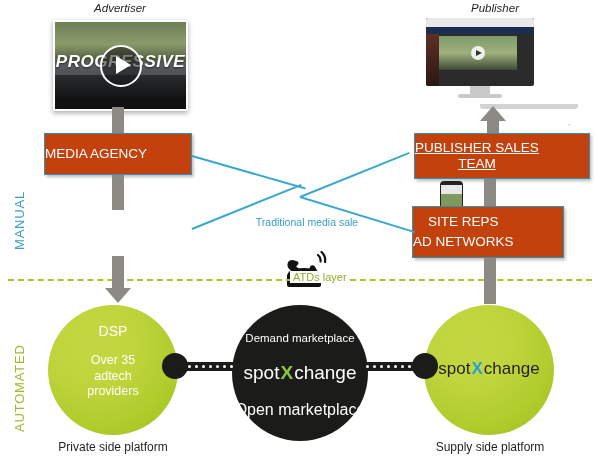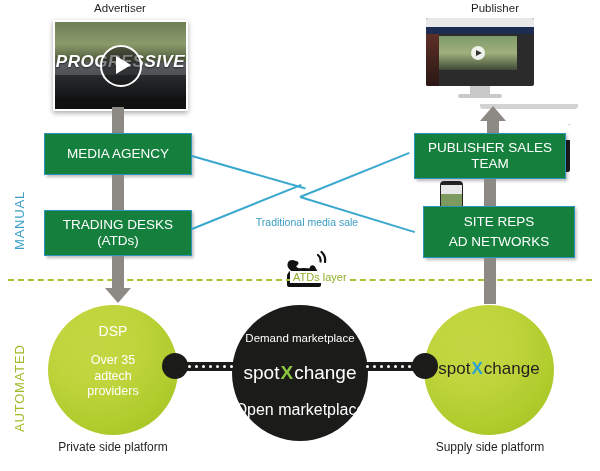--- a/index.html
+++ b/index.html
@@ -3,31 +3,31 @@
 <meta charset="utf-8">
 <style>
   html,body{margin:0;padding:0;background:#ffffff;}
   body{width:600px;height:471px;overflow:hidden;
        font-family:"Liberation Sans","DejaVu Sans",sans-serif;}
   #stage{position:relative;width:600px;height:471px;background:#fff;}
 
   .abs{position:absolute;}
 
   
-  .top-cap{font-size:11.5px;color:#231f20;text-align:center;white-space:nowrap;}
+  .top-cap{font-size:11.5px;color:#231f20;text-align:center;white-space:nowrap;font-style:italic;}
 
   
   .rail{font-size:13px;letter-spacing:.8px;white-space:nowrap;
         transform-origin:0 0;}
   .rail.manual{color:#3b9fc4;}
   .rail.auto{color:#9fbb2a;}
 
   
-  .bbox{background:#15803d;border:1px solid #2e93b8;color:#fff;
-        display:flex;align-items:center;justify-content:center;
+  .bbox{background:#c2410c;border:1px solid #2e93b8;color:#fff;
+        display:flex;align-items:center;
         text-align:center;font-size:13.5px;line-height:1.22;
         box-shadow:1.5px 2px 3px rgba(0,0,0,.28);
         box-sizing:border-box;}
   .bbox span{display:block;}
 
   
   .pipe{background:#8d8984;}
   .arrowhead{width:0;height:0;border-left:13px solid transparent;
              border-right:13px solid transparent;}
   .arrow-down{border-top:15px solid #8d8984;}
@@ -155,37 +155,31 @@
 
   <div class="abs pipe" style="left:487px;top:120px;width:12px;height:14px;"></div>
   <div class="abs arrowhead arrow-up" style="left:480px;top:106px;"></div>
 
   <div class="abs bbox" style="left:44px;top:133px;width:148px;height:42px;">
     <span>MEDIA AGENCY</span>
   </div>
 
   <div class="abs pipe" style="left:112px;top:175px;width:12px;height:35px;"></div>
 
-  <div class="abs bbox" style="left:44px;top:210px;width:148px;height:46px;">
-    <div>
-      <span>TRADING DESKS</span>
-      <span>(ATDs)</span>
-    </div>
-  </div>
-
-  <div class="abs bbox" style="left:414px;top:133px;width:152px;height:46px;">
+
+  <div class="abs bbox" style="left:414px;top:133px;width:176px;height:46px;text-decoration:underline;">
     <div>
       <span>PUBLISHER SALES</span>
       <span>TEAM</span>
     </div>
   </div>
 
   <div class="abs pipe" style="left:484px;top:179px;width:12px;height:32px;"></div>
 
-  <div class="abs bbox" style="left:423px;top:206px;width:152px;height:52px;">
+  <div class="abs bbox" style="left:412px;top:206px;width:152px;height:52px;">
     <div>
       <span style="margin-bottom:4px">SITE REPS</span>
       <span>AD NETWORKS</span>
     </div>
   </div>
 
   <div class="abs bline" style="left:192px;top:155px;width:118px;transform:rotate(16deg);"></div>
 
   <div class="abs bline" style="left:192px;top:228px;width:118px;transform:rotate(-22deg);"></div>
 

